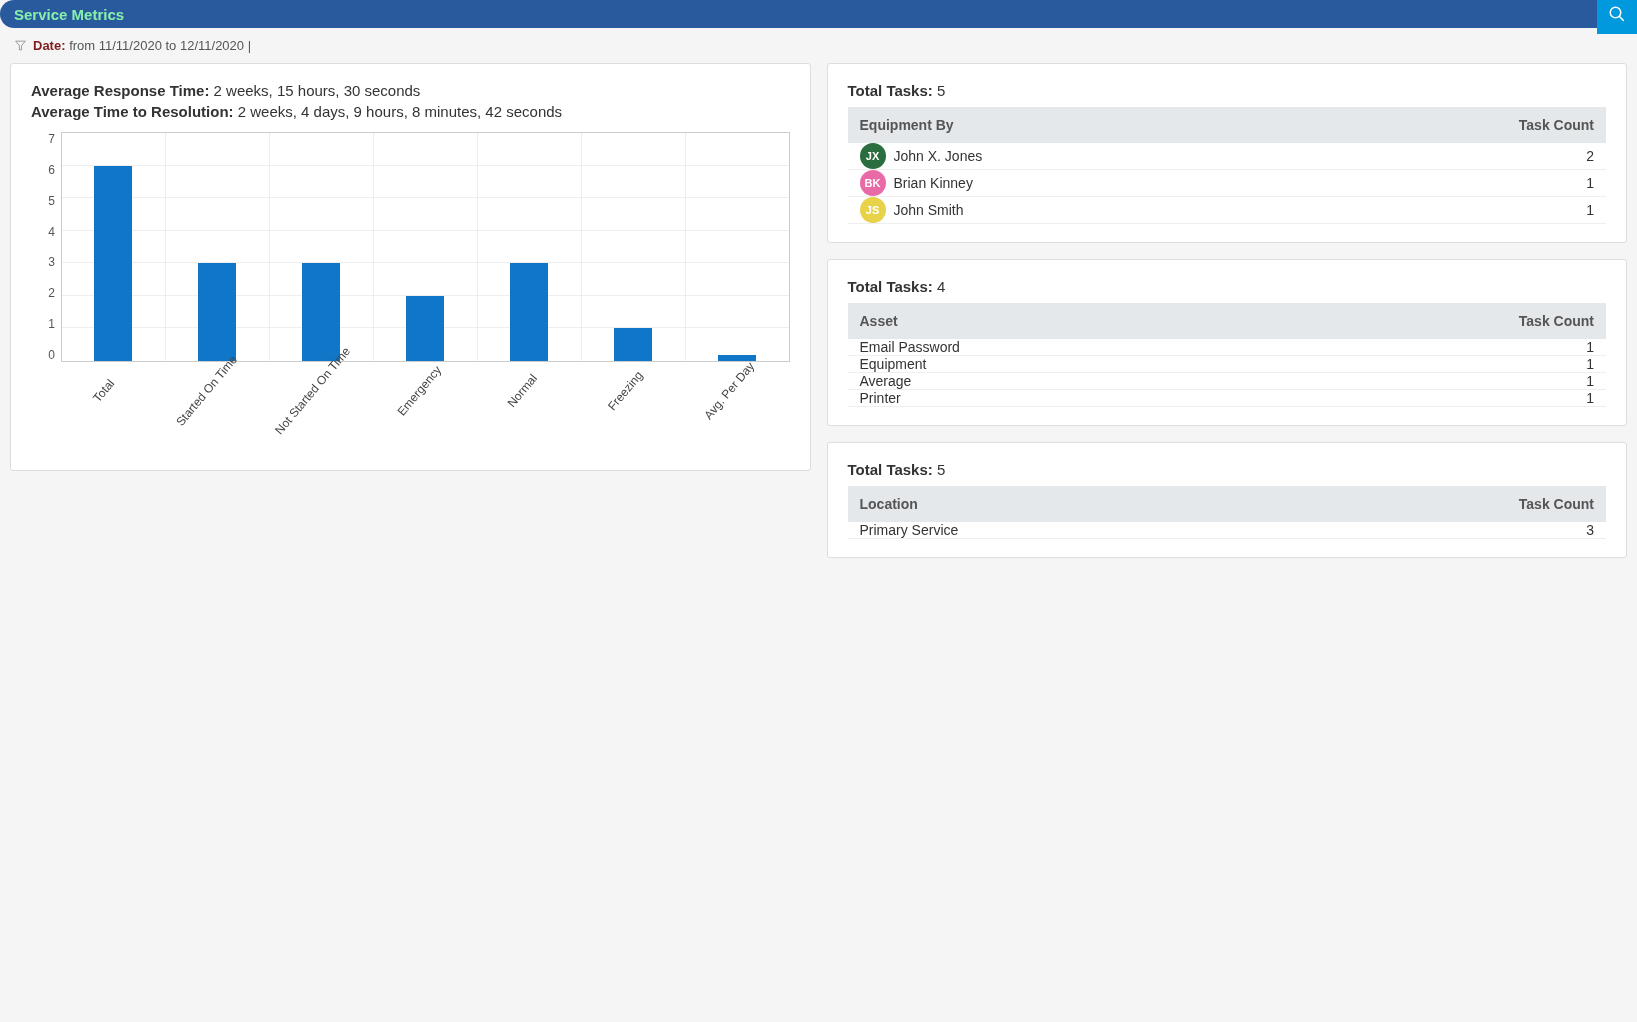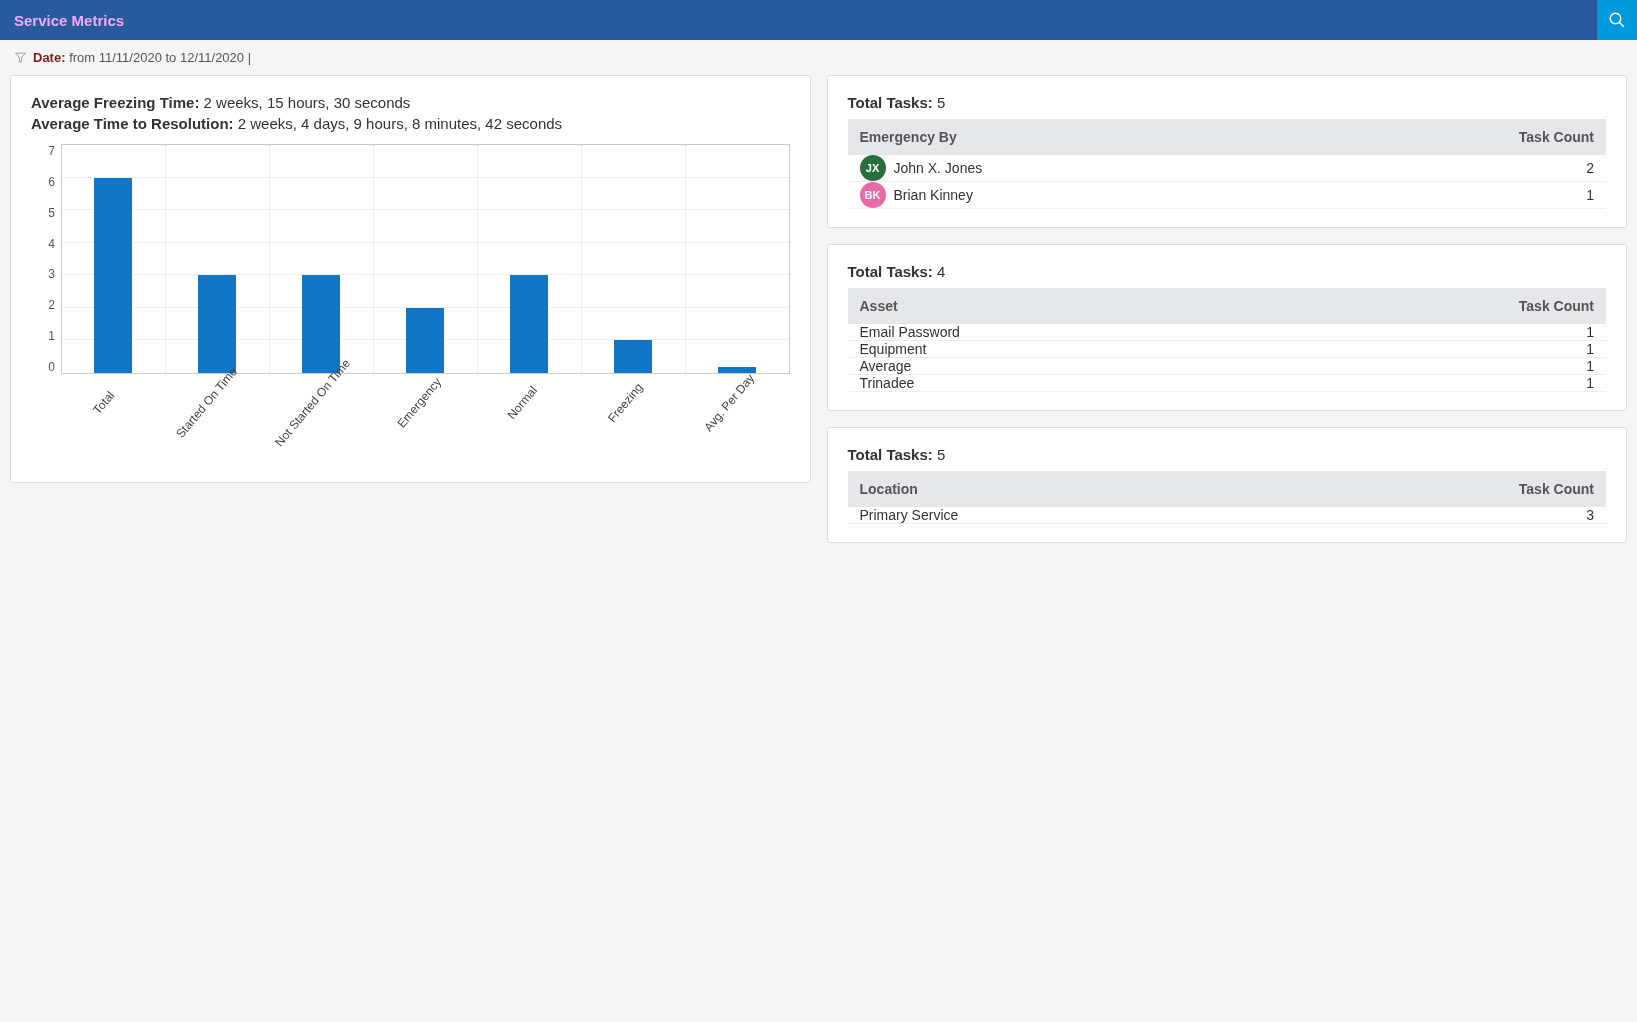--- a/index.html
+++ b/index.html
@@ -4,25 +4,26 @@
 <style>
   * { box-sizing: border-box; margin: 0; padding: 0; }
   body {
     font-family: "Segoe UI", Tahoma, Geneva, Verdana, sans-serif;
     background: #f5f5f5;
     color: #333;
     font-size: 14px;
   }
   .header {
     background: #2a5a9e;
-    color: #f0abfc;
+    color: #86efac;
     display: flex;
     align-items: center;
     justify-content: space-between;
-    height: 40px;
+    height: 28px;
+    border-radius: 14px;
   }
   .header-title {
     font-weight: 700;
     font-size: 15px;
     padding-left: 14px;
   }
   .search-btn {
     background: #0099dd;
     width: 40px;
     height: 40px;
@@ -178,21 +179,21 @@
   <svg viewBox="0 0 24 24">
       <polygon points="3 4 21 4 14 12 14 20 10 20 10 12 3 4"></polygon>
     </svg>
   <span><b>Date:</b> <span>from 11/11/2020 to 12/11/2020 |</span></span>
 </div>
 
 <div class="content">
   <div class="col-left">
     <div class="card">
       <div class="metric-line">
-        <b>Average Freezing Time:</b>
+        <b>Average Response Time:</b>
         <span>2 weeks, 15 hours, 30 seconds</span>
       </div>
       <div class="metric-line">
         <b>Average Time to Resolution:</b>
         <span>2 weeks, 4 days, 9 hours, 8 minutes, 42 seconds</span>
       </div>
       <div class="chart-area">
         <div class="y-axis" id="y-axis">
             <div>7</div>
             <div>6</div>
@@ -248,21 +249,21 @@
   <div class="col-right">
 
     <div class="card">
       <div class="total-tasks-line">
         <b>Total Tasks:</b>
         <span>5</span>
       </div>
       <table class="tbl">
         <thead>
             <tr>
-          <th>Emergency By</th>
+          <th>Equipment By</th>
           <th>Task Count</th>
         </tr>
           </thead>
         <tbody id="requested-body">
             <tr>
               <td>
                 <div class="name-cell">
                   <span class="avatar" style="background: rgb(42, 110, 63);">JX</span>
                   <span>John X. Jones</span>
                 </div>
@@ -271,20 +272,29 @@
             </tr>
             <tr>
               <td>
                 <div class="name-cell">
                   <span class="avatar" style="background: rgb(232, 106, 166);">BK</span>
                   <span>Brian Kinney</span>
                 </div>
               </td>
               <td>1</td>
             </tr>
+            <tr>
+              <td>
+                <div class="name-cell">
+                  <span class="avatar" style="background: rgb(232, 210, 74);">JS</span>
+                  <span>John Smith</span>
+                </div>
+              </td>
+              <td>1</td>
+            </tr>
           </tbody>
       </table>
     </div>
 
     <div class="card">
       <div class="total-tasks-line">
         <b>Total Tasks:</b>
         <span>4</span>
       </div>
       <table class="tbl">
@@ -301,21 +311,21 @@
             </tr>
             <tr>
               <td>Equipment</td>
               <td>1</td>
             </tr>
             <tr>
               <td>Average</td>
               <td>1</td>
             </tr>
             <tr>
-              <td>Trinadee</td>
+              <td>Printer</td>
               <td>1</td>
             </tr>
           </tbody>
       </table>
     </div>
 
     <div class="card">
       <div class="total-tasks-line">
         <b>Total Tasks:</b>
         <span>5</span>

